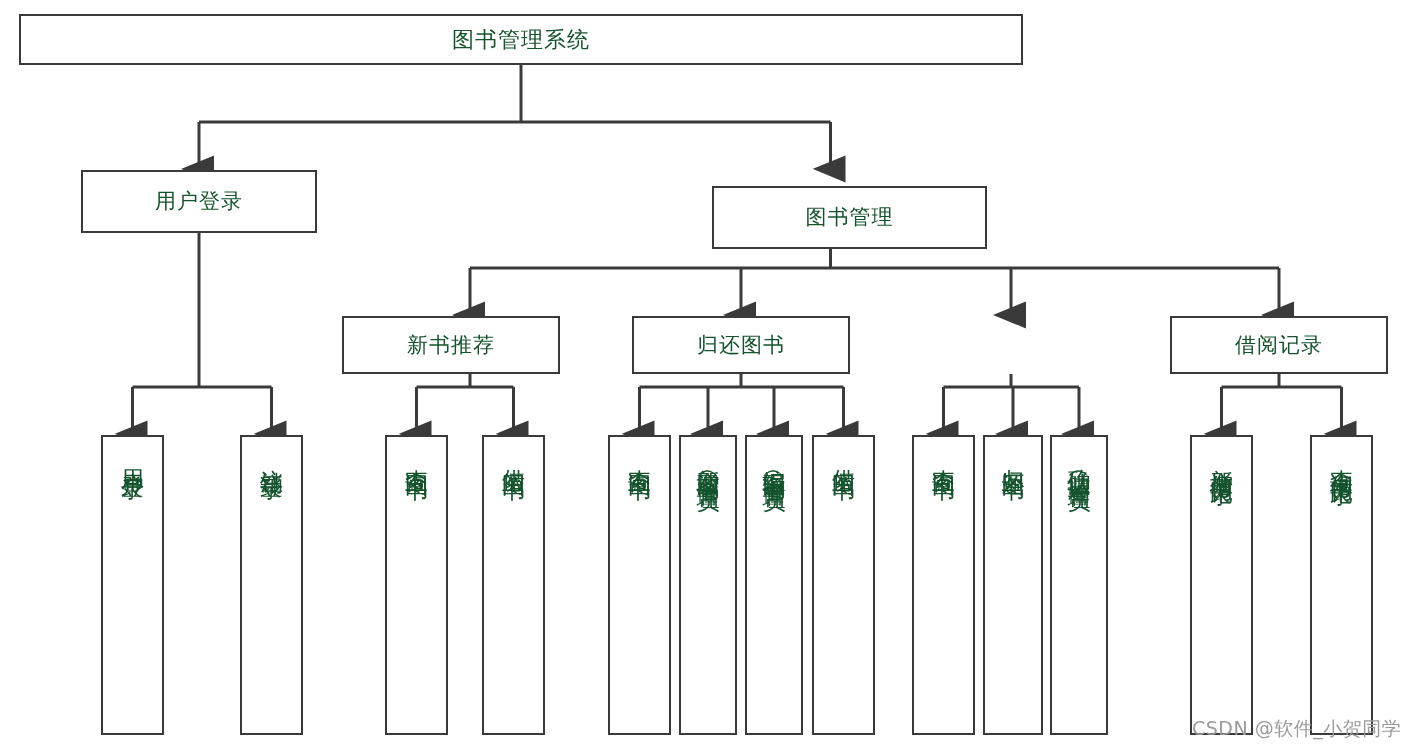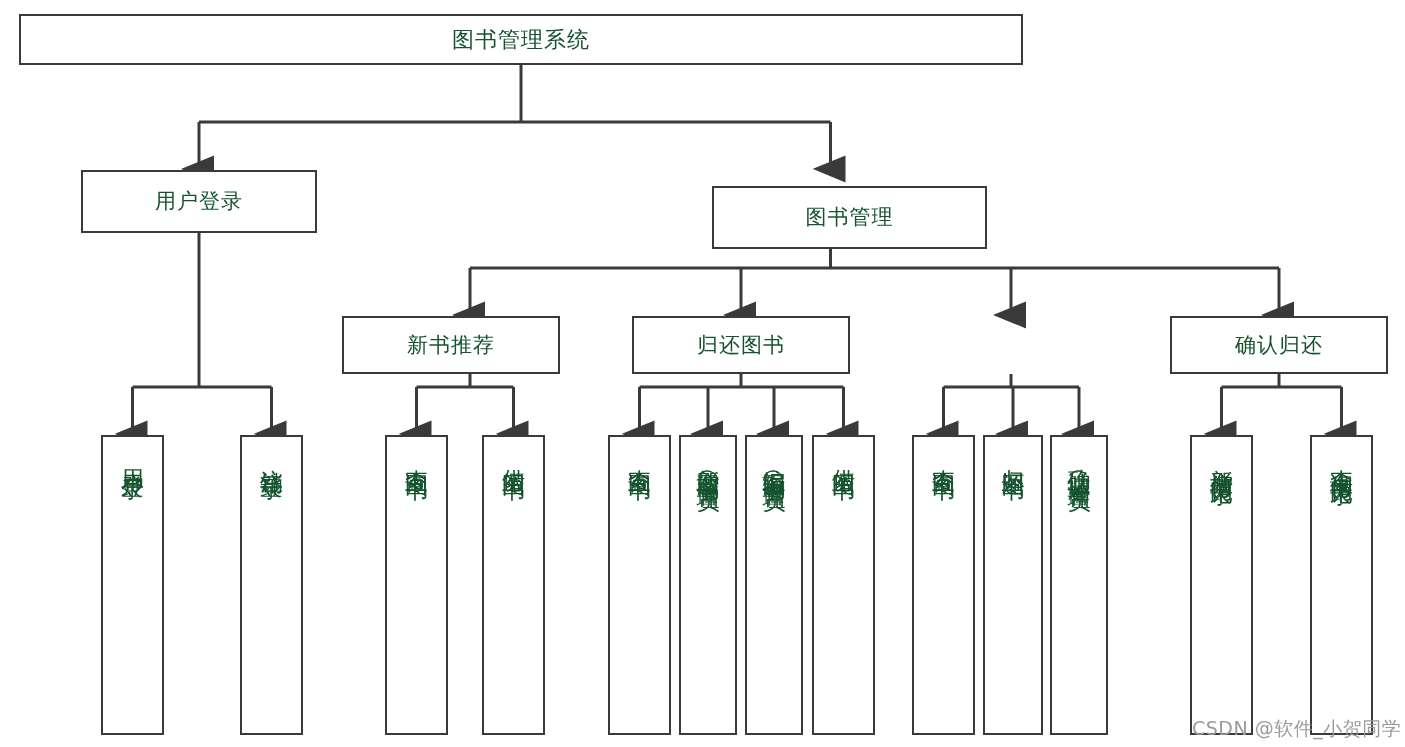--- a/index.html
+++ b/index.html
@@ -125,21 +125,21 @@
     <span class="lbl">图书管理</span>
   </div>
 
   <div class="node horiz" style="left: 342px; top: 316px; width: 218px; height: 58px;">
     <span class="lbl">新书推荐</span>
   </div>
   <div class="node horiz" style="left: 632px; top: 316px; width: 218px; height: 58px;">
     <span class="lbl">归还图书</span>
   </div>
   <div class="node horiz" style="left: 1170px; top: 316px; width: 218px; height: 58px;">
-    <span class="lbl">确认归还</span>
+    <span class="lbl">借阅记录</span>
   </div>
 
   <div class="node vert" style="left: 101px; top: 435px; width: 63px; height: 300px; padding-top: 14px;">
     <span class="lbl">用户登录</span>
   </div>
   <div class="node vert" style="left: 240px; top: 435px; width: 63px; height: 300px; padding-top: 14px;">
     <span class="lbl">注销登录</span>
   </div>
   <div class="node vert" style="left: 385px; top: 435px; width: 63px; height: 300px; padding-top: 14px;">
     <span class="lbl">查询图书</span>

